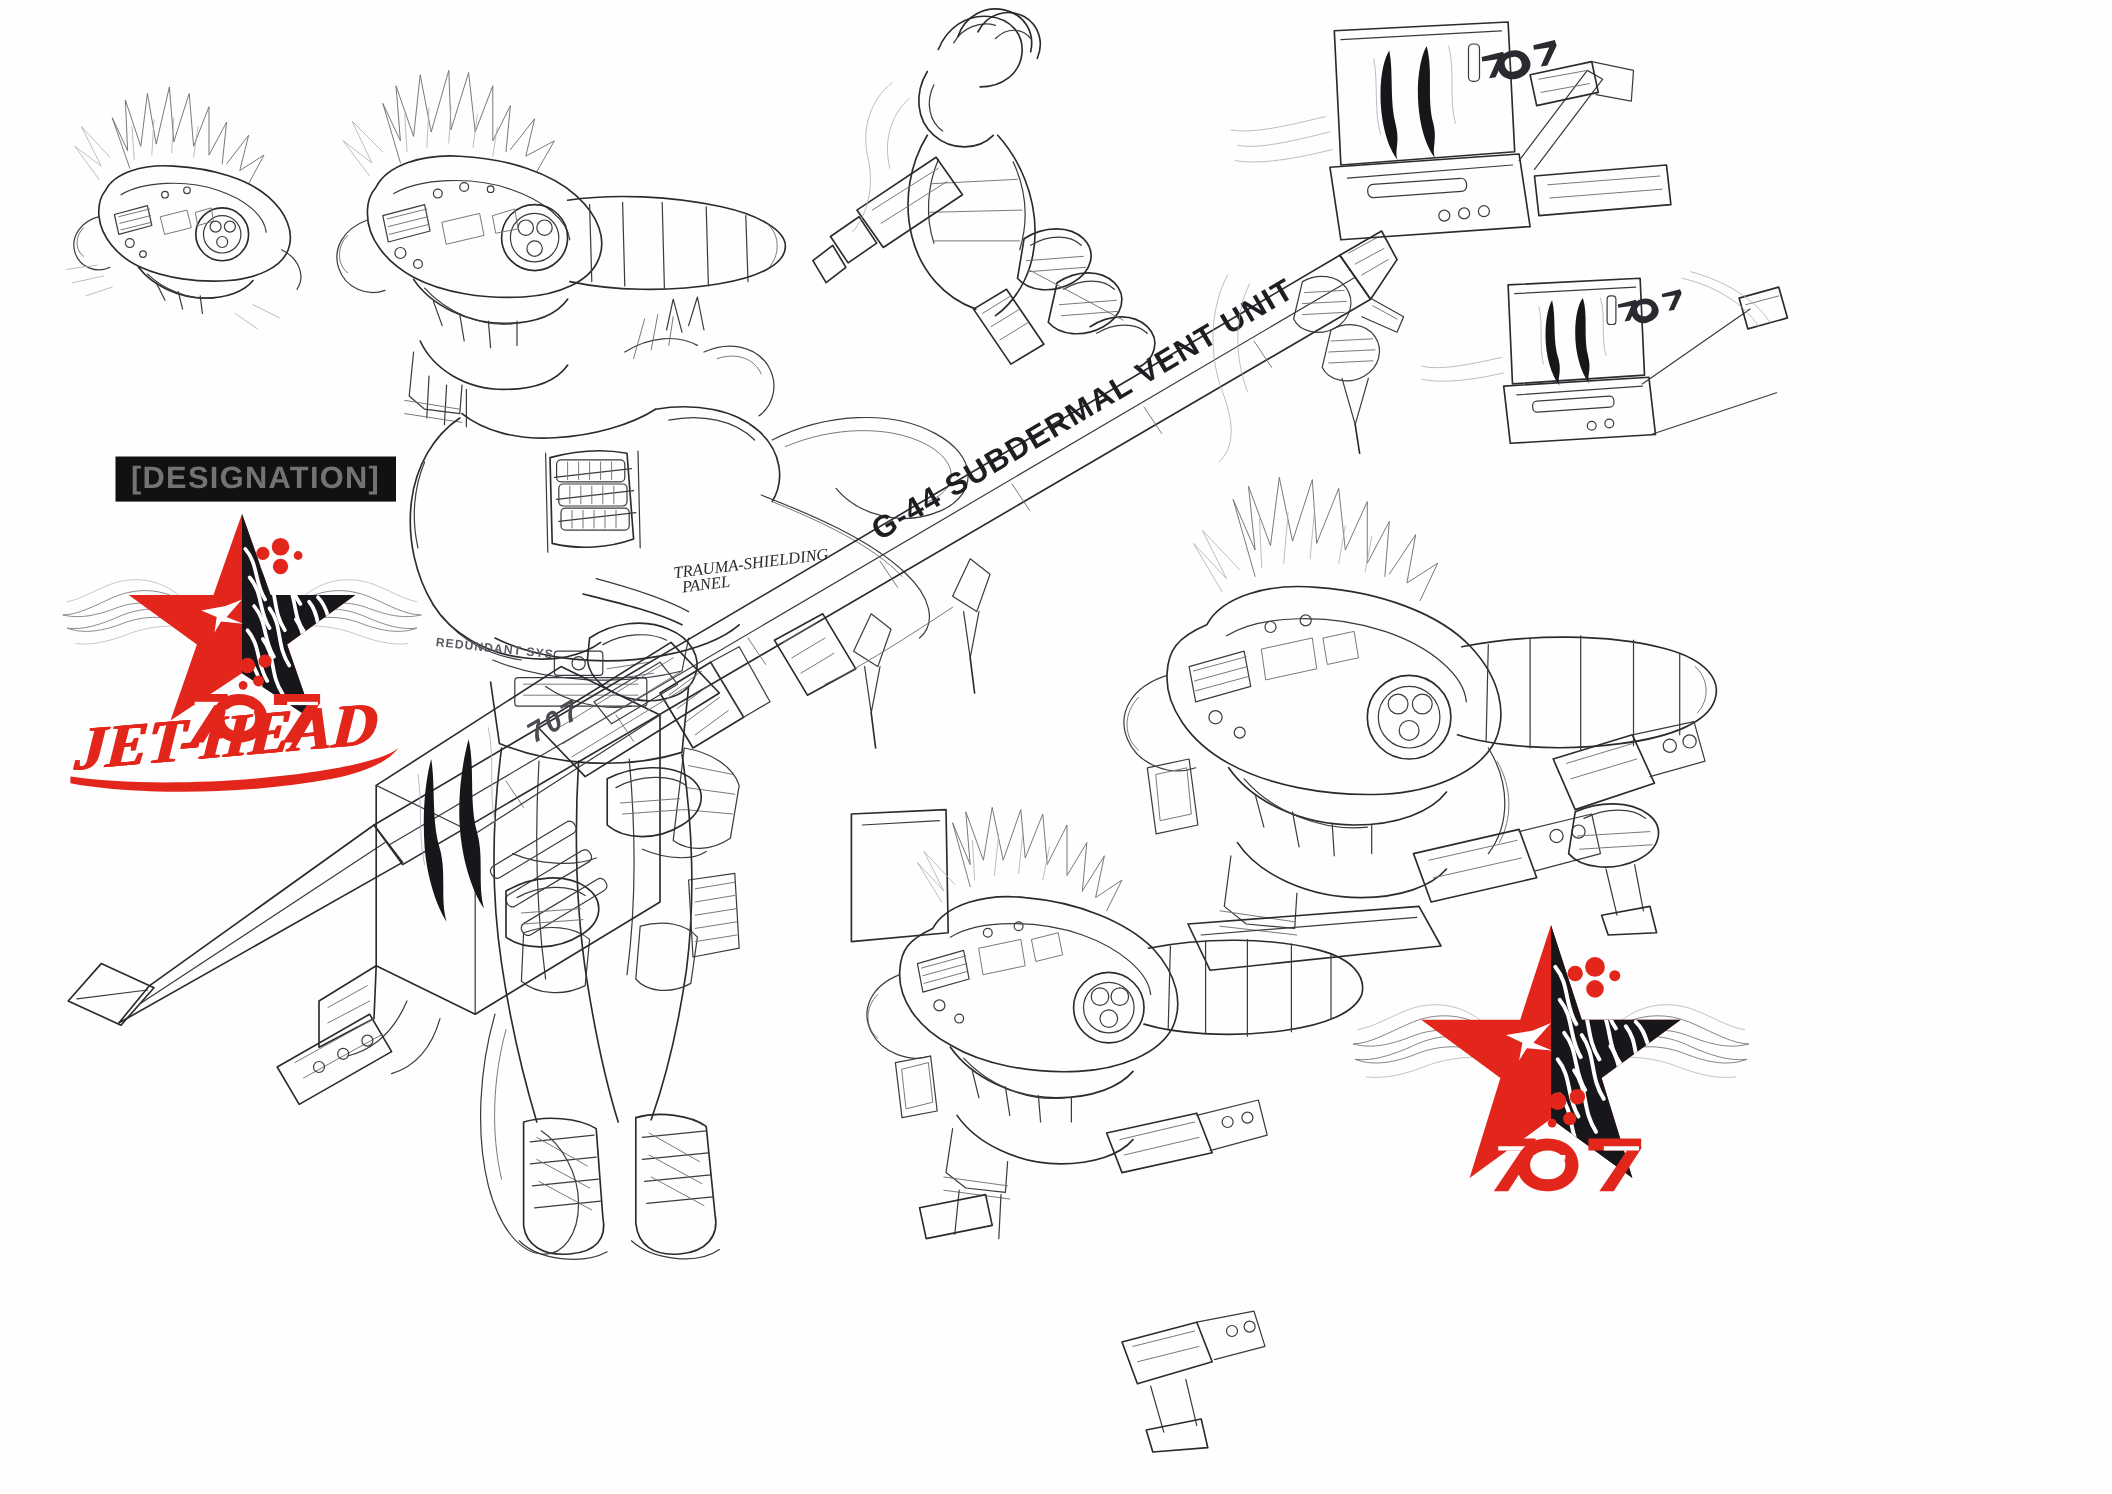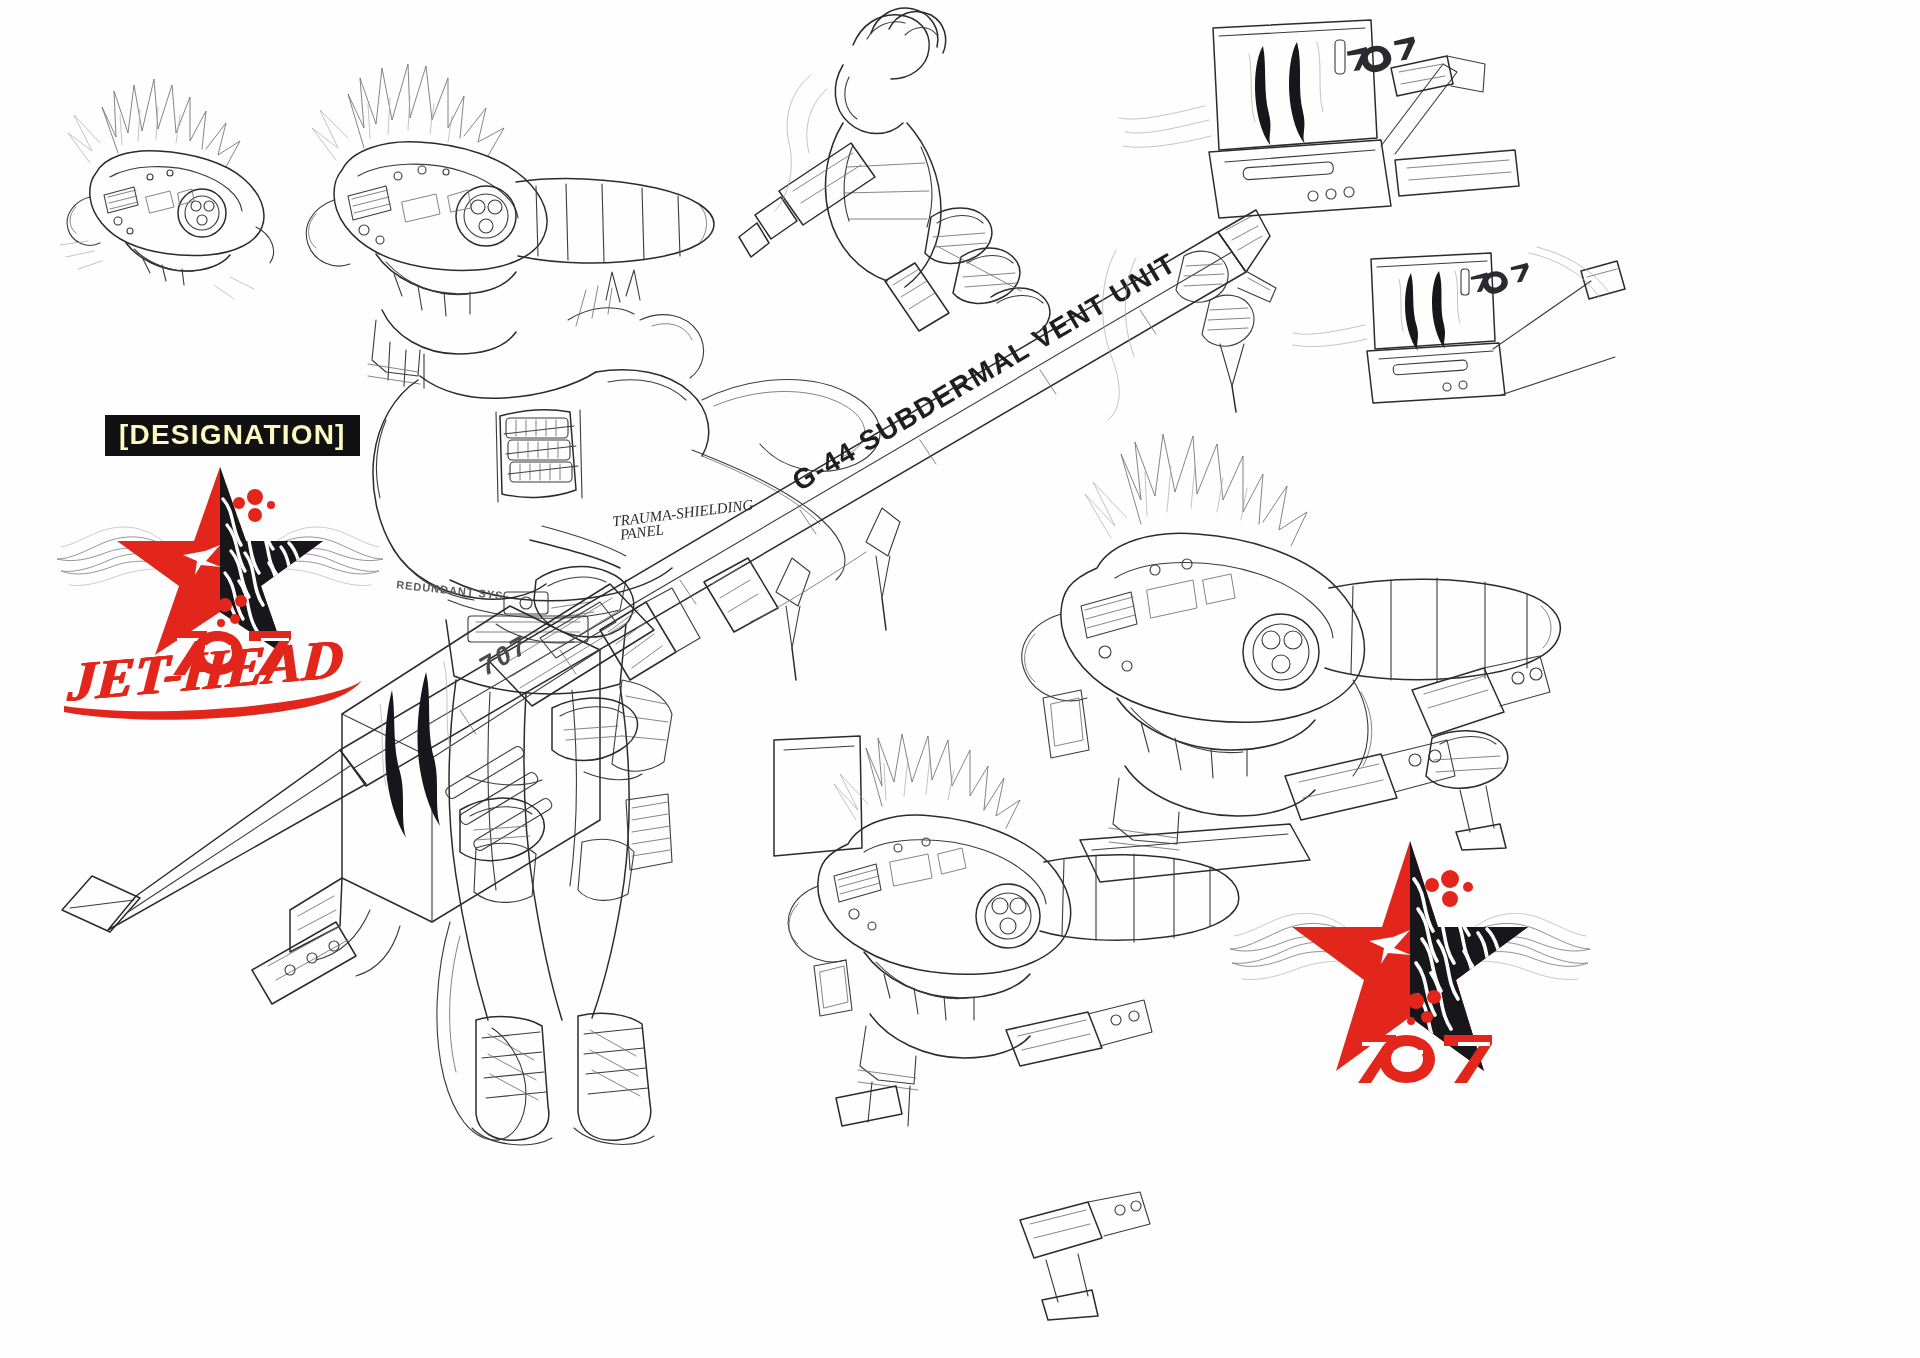--- a/index.html
+++ b/index.html
@@ -7,21 +7,21 @@
   #sheet{position:relative;width:1920px;height:1358px;background:#fefefe;overflow:hidden;}
   .abs{position:absolute;}
   svg{display:block;overflow:visible;}
   .ln{fill:none;stroke:#2b2b2f;stroke-width:1.5;stroke-linecap:round;stroke-linejoin:round;}
   .ln2{fill:none;stroke:#3a3a40;stroke-width:1.1;stroke-linecap:round;stroke-linejoin:round;}
   .lnT{fill:none;stroke:#6e6e76;stroke-width:0.85;stroke-linecap:round;stroke-linejoin:round;}
   .lnF{fill:none;stroke:#a9a9b2;stroke-width:0.7;stroke-linecap:round;stroke-linejoin:round;}
   .fillK{fill:#17171b;}
 
   
-  .desig-box{background:#111114;color:#fef9c3;font-family:"Liberation Sans",sans-serif;
+  .desig-box{background:#111114;color:#737373;font-family:"Liberation Sans",sans-serif;
     font-weight:700;font-size:28px;letter-spacing:1.2px;padding:6px 14px 7px 14px;
     display:inline-block;line-height:1;white-space:nowrap;}
 
   .brush{font-family:"Liberation Serif",serif;font-weight:700;font-style:italic;
     color:#e3261b;line-height:1;white-space:nowrap;}
 
   .shaftlabel{position:absolute;color:#1e1e22;font-family:"Liberation Sans",sans-serif;
     font-weight:700;white-space:nowrap;}
   .handnote{position:absolute;color:#2a2a2e;font-family:"Liberation Serif",serif;
     font-style:italic;white-space:nowrap;line-height:1.15;}

